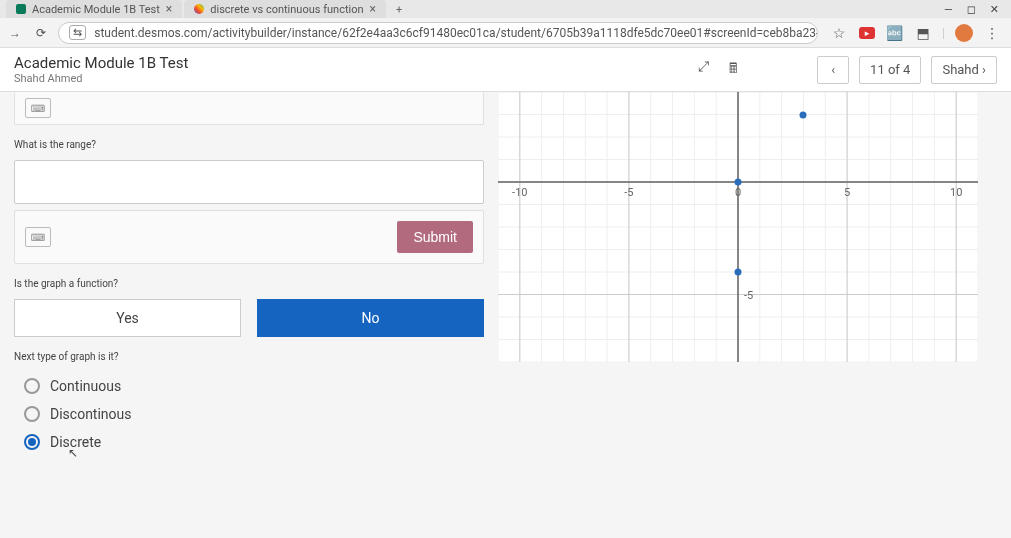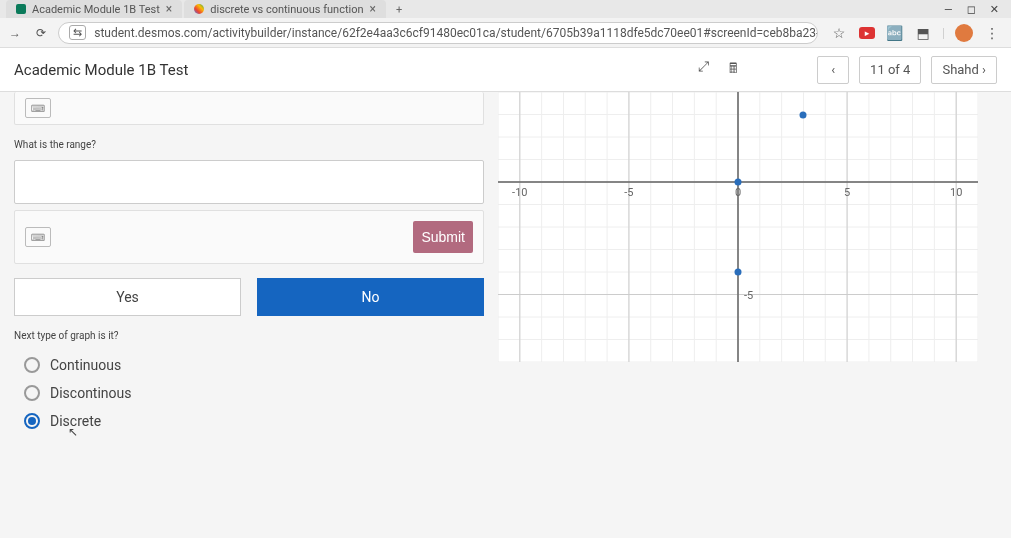--- a/index.html
+++ b/index.html
@@ -31,21 +31,21 @@
     .square-btn { border:1px solid #ccc; background:#fff; height:28px; min-width:32px; display:flex; align-items:center; justify-content:center; font-size:13px; color:#555; border-radius:2px; cursor:pointer; }
     .pager { padding:0 10px; white-space:nowrap; }
     .main { display:flex; padding:0 14px; gap:14px; }
     .left { width:470px; }
     .right { flex:1; position:relative; padding-top:0px; }
     .section { margin:14px 0 10px; }
     .qlabel { font-size:10px; color:#444; margin-bottom:10px; }
     .input-box { width:100%; height:44px; border:1px solid #ccc; background:#fff; border-radius:2px; }
     .key-row { display:flex; align-items:center; justify-content:space-between; border:1px solid #e0e0e0; background:#fafafa; padding:10px; margin-top:6px; border-radius:2px; }
     .key-icon { width:26px; height:20px; border:1px solid #bbb; border-radius:2px; display:flex; align-items:center; justify-content:center; font-size:10px; color:#888; }
-    .submit-btn { background:#b26a7f; color:#fff; border:none; padding:8px 8px; font-size:14px; border-radius:2px; cursor:pointer; }
+    .submit-btn { background:#b26a7f; color:#fff; border:none; padding:8px 16px; font-size:14px; border-radius:2px; cursor:pointer; }
     .btn-row { display:flex; gap:16px; margin-top:6px; }
     .btn-option { flex:1; text-align:center; padding:10px 0; border:1px solid #ccc; background:#fff; font-size:14px; color:#444; cursor:pointer; }
     .btn-option.selected { background:#1565c0; color:#fff; border-color:#1565c0; }
     .radio-list { margin-top:10px; }
     .radio-item { display:flex; align-items:center; gap:10px; padding:6px 0 6px 10px; font-size:14px; color:#444; cursor:pointer; }
     .radio-circle { width:16px; height:16px; border:2px solid #999; border-radius:50%; display:flex; align-items:center; justify-content:center; }
     .radio-item.selected .radio-circle { border-color:#1565c0; }
     .radio-dot { width:8px; height:8px; border-radius:50%; background:#1565c0; display:none; }
     .radio-item.selected .radio-dot { display:block; }
     .graph-wrap { position:relative; width:480px; height:270px; background:#fff; }
@@ -95,20 +95,21 @@
     <span class="iconbox">⬒</span>
     <span style="color:#ccc;">|</span>
     <span class="iconbox" style="background:#e07a3f;border-radius:50%;width:18px;height:18px;"></span>
     <span class="iconbox">⋮</span>
   </div>
 </div>
 
 <div class="header">
   <div class="title-block">
     <div class="title">Academic Module 1B Test</div>
+    <div class="subtitle">Shahd Ahmed</div>
   </div>
   <div class="top-icons">
     <span>⤢</span>
     <span>🖩</span>
   </div>
   <div class="header-right">
     <div class="square-btn">
       <span>‹</span>
     </div>
     <div class="square-btn pager">
@@ -131,20 +132,21 @@
     <div class="section">
       <div class="qlabel">What is the range?</div>
       <input class="input-box" type="text" value="" style="">
       <div class="key-row">
         <div class="key-icon">⌨</div>
         <button class="submit-btn">Submit</button>
       </div>
     </div>
 
     <div class="section">
+      <div class="qlabel">Is the graph a function?</div>
       <div class="btn-row">
         <div class="btn-option">Yes</div>
         <div class="btn-option selected">No</div>
       </div>
     </div>
 
     <div class="section">
       <div class="qlabel">Next type of graph is it?</div>
       <div class="radio-list" id="radio-list">
           <div class="radio-item">

